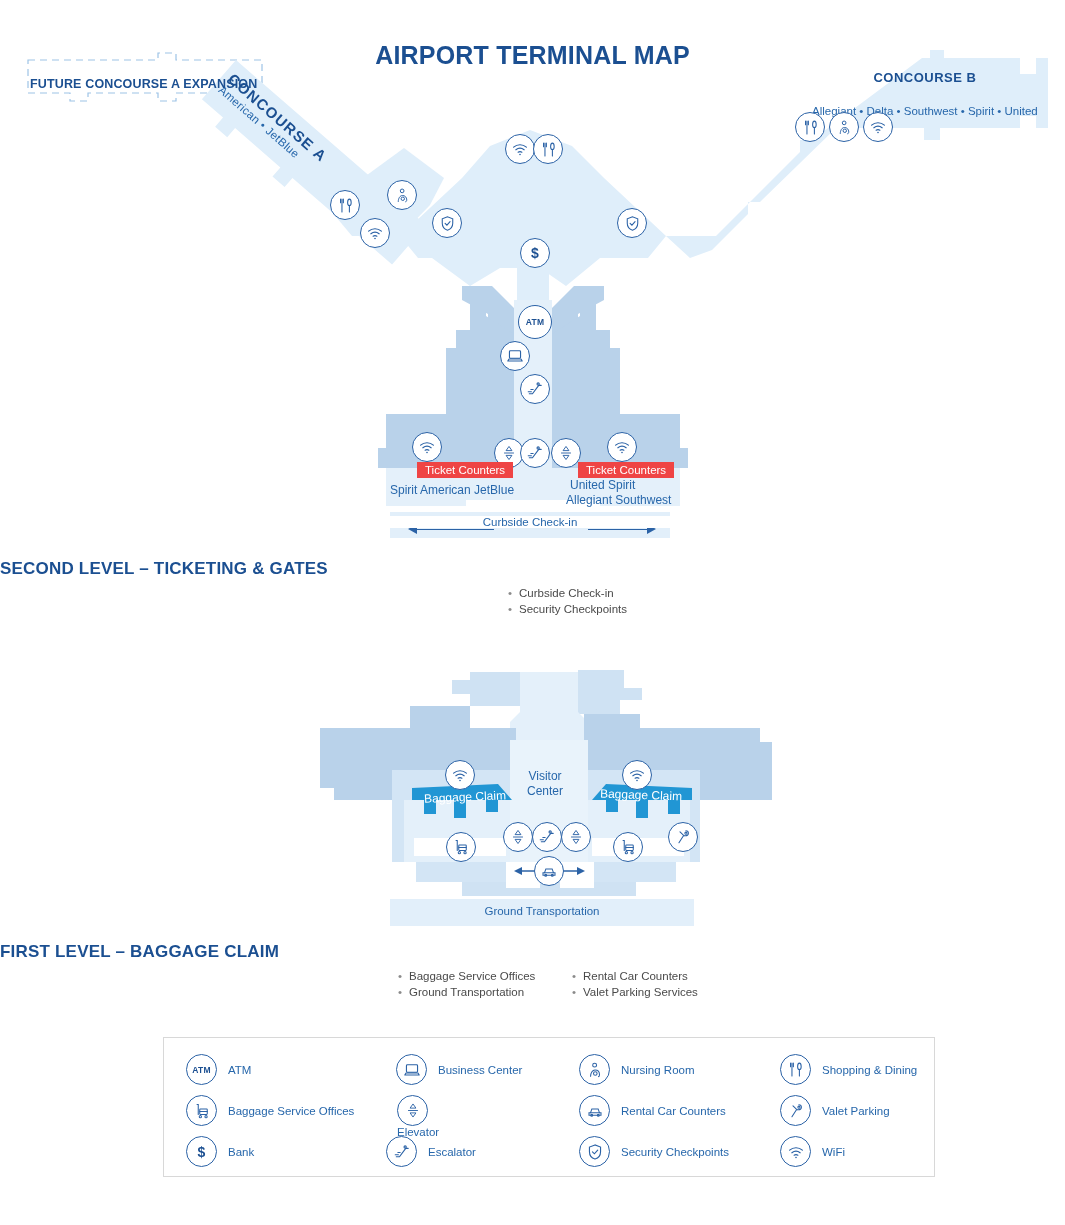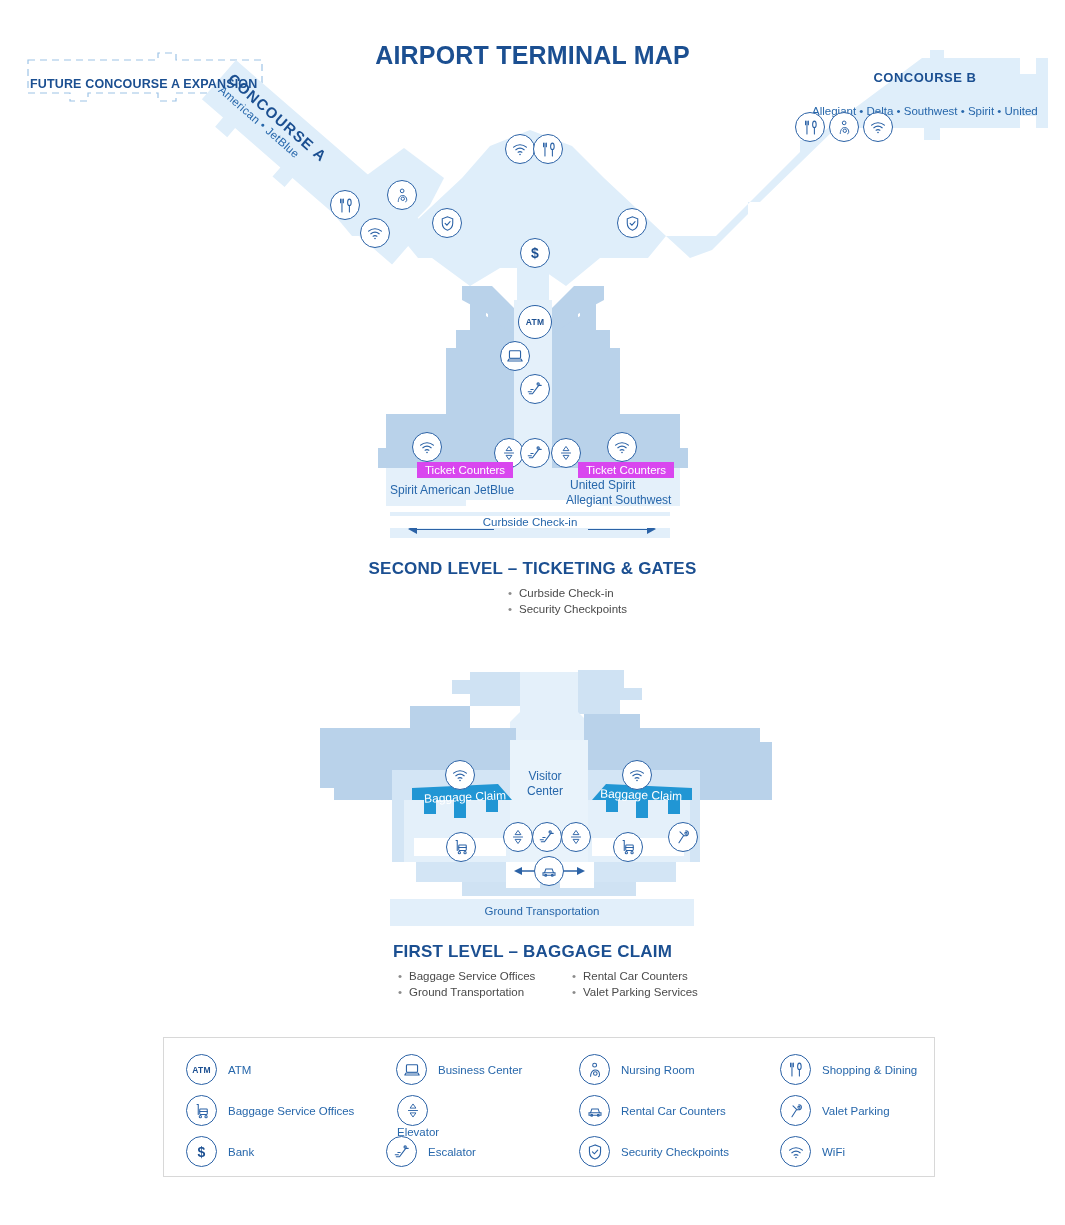--- a/index.html
+++ b/index.html
@@ -41,40 +41,40 @@
     position:absolute;width:30px;height:30px;border-radius:50%;
     background:#ffffff;border:1.3px solid #2b62a6;
     box-sizing:border-box;display:flex;align-items:center;justify-content:center;
   }
   .badge svg{display:block;}
   .badge .atmtxt{font-size:8.5px;font-weight:bold;color:#1b4f91;letter-spacing:.2px;}
   .badge .dollar{font-size:14px;font-weight:bold;color:#1b4f91;line-height:1;}
 
   
   .tc-bar{
-    position:absolute;background:#d946ef;color:#ffffff;
+    position:absolute;background:#ef4444;color:#ffffff;
     font-size:11.5px;padding:2px 8px;white-space:nowrap;
   }
   .tc-airlines{position:absolute;font-size:12px;color:#2767ab;white-space:nowrap;}
 
   
   #curbside-band{
     left:390px;top:512px;width:280px;height:26px;background:#e2effa;
   }
   #curbside-text{
     left:390px;top:516px;width:280px;text-align:center;
     font-size:11.5px;color:#2767ab;background:#ffffff;
   }
   .arrowline{position:absolute;height:1.4px;background:#2b62a6;top:529px;}
   .arrowhead{position:absolute;width:0;height:0;top:524px;
     border-top:5px solid transparent;border-bottom:5px solid transparent;}
 
   
   .section-title{
-    position:absolute;width:1065px;left:0;text-align:center;
+    position:absolute;width:1065px;left:0;
     font-size:17px;font-weight:bold;color:#1b4f91;letter-spacing:.2px;
   }
   .bullets{position:absolute;font-size:11.5px;color:#4a4a4a;line-height:16px;}
   .bullets li{list-style:none;position:relative;padding-left:11px;}
   .bullets li:before{content:"•";position:absolute;left:0;color:#8a8a8a;}
   .bullets ul{margin:0;padding:0;}
 
   
   .bag-label{
     position:absolute;color:#ffffff;font-size:12px;white-space:nowrap;

